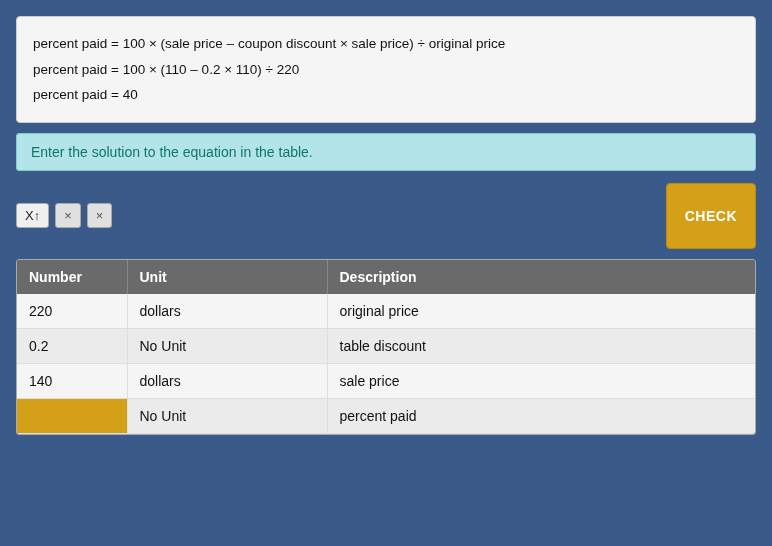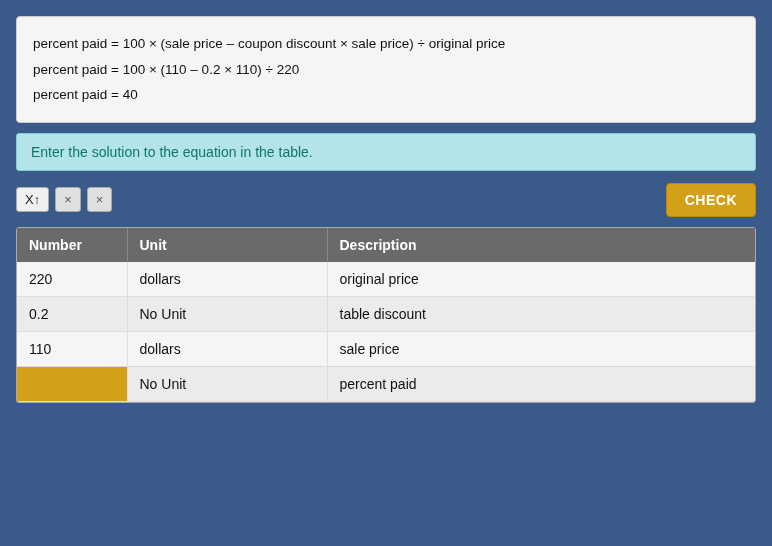--- a/index.html
+++ b/index.html
@@ -75,21 +75,21 @@
       padding: 4px 8px;
       font-size: 13px;
       cursor: pointer;
       color: #555;
     }
 
     .btn-check {
       background-color: #d4a017;
       border: 1px solid #b8890f;
       border-radius: 4px;
-      padding: 8px 18px;
+      padding: 24px 18px;
       font-size: 14px;
       font-weight: bold;
       color: #fff;
       cursor: pointer;
       letter-spacing: 0.5px;
     }
 
     .table-wrapper {
       border: 1px solid #aaa;
       border-radius: 3px;
@@ -195,21 +195,21 @@
             <td>220</td>
             <td>dollars</td>
             <td>original price</td>
           </tr>
           <tr>
             <td>0.2</td>
             <td>No Unit</td>
             <td>table discount</td>
           </tr>
           <tr>
-            <td>110</td>
+            <td>140</td>
             <td>dollars</td>
             <td>sale price</td>
           </tr>
           <tr class="highlight-row">
             <td></td>
             <td>No Unit</td>
             <td>percent paid</td>
           </tr>
         </tbody>
     </table>

